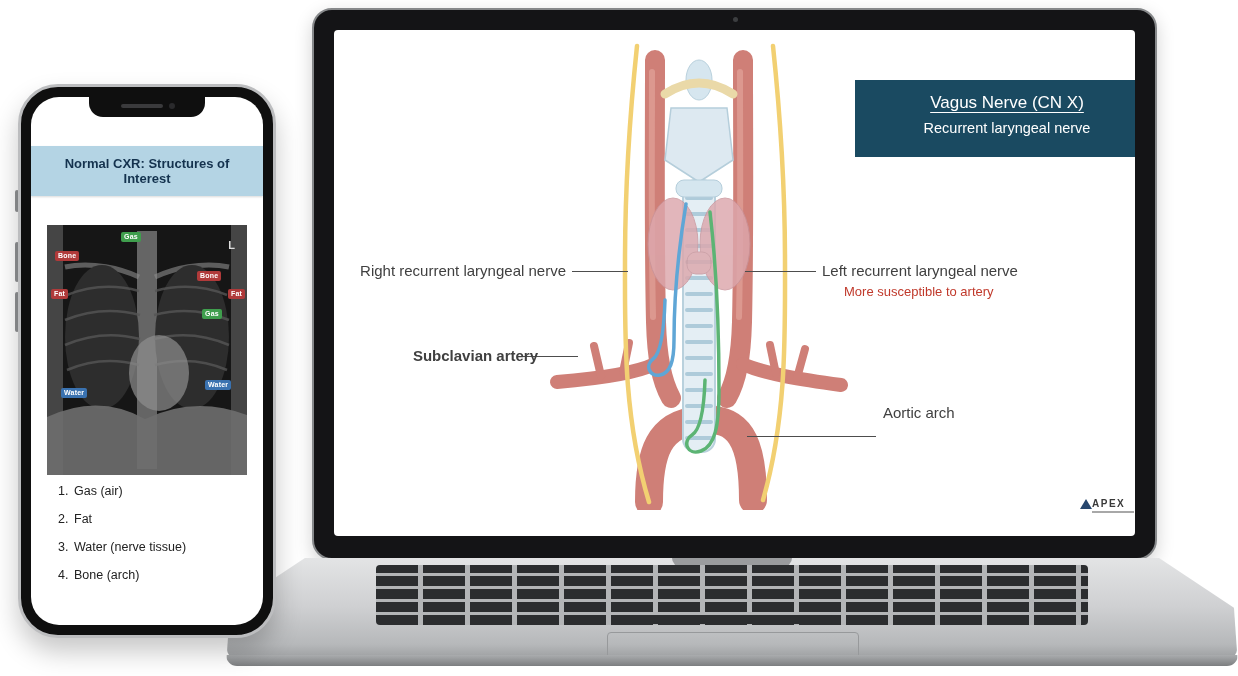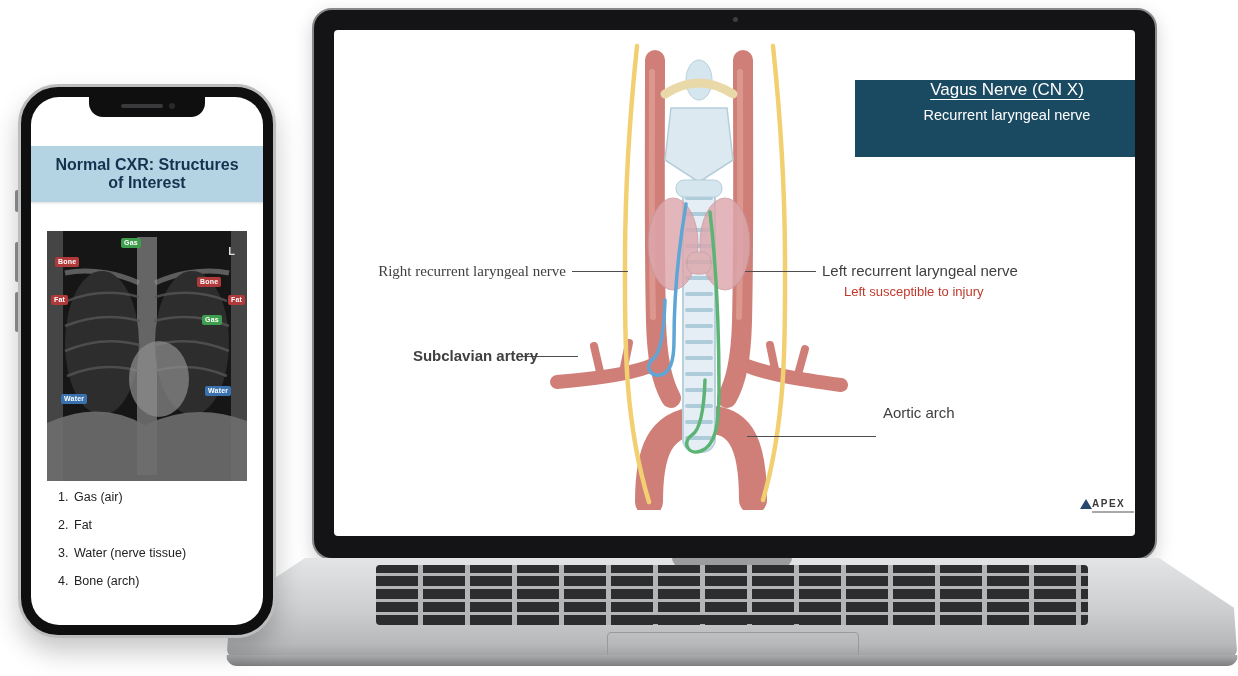--- a/index.html
+++ b/index.html
@@ -11,34 +11,34 @@
   .laptop-bezel{position:absolute;left:312px;top:8px;width:845px;height:552px;
     background:#141416;border:2px solid #87898b;border-radius:20px;box-sizing:border-box;
     box-shadow:0 6px 18px rgba(0,0,0,.18);}
   .laptop-camera{position:absolute;left:50%;top:7px;width:5px;height:5px;margin-left:-2px;
     border-radius:50%;background:#3c3e40;}
   .slide{position:absolute;left:20px;top:20px;right:20px;bottom:22px;background:#ffffff;
     border-radius:4px;overflow:hidden;}
 
   
   .title-box{position:absolute;left:521px;top:50px;width:304px;height:77px;background:#1a4a61;
-    color:#fff;text-align:center;box-sizing:border-box;}
+    color:#fff;text-align:center;box-sizing:border-box;padding-top:13px;}
   .title-box .t1{font-size:17px;font-weight:500;text-decoration:underline;text-underline-offset:4px;display:block;}
   .title-box .t2{font-size:14.5px;font-weight:400;display:block;margin-top:7px;}
 
   .anat-svg{position:absolute;left:215px;top:2px;width:300px;height:478px;}
 
   .lead{position:absolute;height:0;border-top:1.4px solid #4d4d4d;}
   .lead.r1{left:238px;top:241px;width:56px;}
   .lead.l1{left:411px;top:241px;width:71px;}
   .lead.s1{left:186px;top:326px;width:58px;}
   .lead.a1{left:413px;top:406px;width:129px;}
 
   .slide-label{position:absolute;font-size:15px;color:#404040;white-space:nowrap;line-height:20px;}
-  .lbl-right-rln{right:569px;top:231px;text-align:right;font-family:Liberation Serif, serif;}
+  .lbl-right-rln{right:569px;top:231px;text-align:right;}
   .lbl-left-rln{left:488px;top:231px;}
   .lbl-note{position:absolute;left:510px;top:254px;font-size:13px;color:#c0392b;white-space:nowrap;}
   .lbl-subclavian{right:597px;top:316px;text-align:right;font-weight:bold;}
   .lbl-aortic{left:549px;top:373px;}
 
   .apex-logo{position:absolute;left:746px;top:468px;display:flex;align-items:flex-start;}
   .apex-triangle{width:0;height:0;border-left:6px solid transparent;border-right:6px solid transparent;
     border-bottom:10px solid #27476e;margin-top:1px;}
   .apex-stack{display:flex;flex-direction:column;}
   .apex-text{font-size:10px;font-weight:bold;letter-spacing:1.5px;color:#3a3a3a;line-height:11px;}
@@ -73,21 +73,21 @@
     background:#0f0f0f;border:3px solid #bcbdbf;border-radius:40px;box-sizing:border-box;
     box-shadow:0 14px 26px rgba(0,0,0,.22);}
   .phone-screen{position:absolute;left:10px;top:10px;right:10px;bottom:10px;background:#ffffff;
     border-radius:28px;overflow:hidden;}
   .notch{position:absolute;left:50%;top:0;width:116px;height:20px;margin-left:-58px;
     background:#0f0f0f;border-radius:0 0 14px 14px;z-index:5;}
   .notch .speaker{position:absolute;left:50%;top:7px;width:42px;height:4px;margin-left:-26px;
     background:#3a3a3c;border-radius:2px;}
   .notch .cam{position:absolute;left:50%;top:6px;width:6px;height:6px;margin-left:22px;
     background:#2a2a2c;border-radius:50%;}
-  .phone-header{margin-top:49px;background:#b4d4e4;color:#14324e;font-size:16px;font-weight:bold;
+  .phone-header{margin-top:49px;background:#b4d4e4;color:#14324e;font-size:13px;font-weight:bold;
     text-align:center;padding:10px 22px;box-shadow:0 1px 2px rgba(0,0,0,.15);}
   .xray{position:relative;width:200px;height:250px;margin:29px auto 0;background:#111;overflow:hidden;}
   .xray svg{position:absolute;left:0;top:0;width:100%;height:100%;}
   .xray-tag{position:absolute;font-size:7px;font-weight:bold;color:#fff;padding:1px 3px;
     border-radius:2px;line-height:8px;letter-spacing:.2px;}
   .l-marker{position:absolute;right:12px;top:14px;color:#ddd;font-size:11px;font-weight:bold;}
   .phone-list{margin:8px 0 0 27px;}
   .list-item{font-size:12.5px;color:#222;margin-bottom:11px;line-height:17px;}
   .list-item .num{display:inline-block;width:16px;}
 </style>
@@ -149,21 +149,21 @@
           <path d="M161,180 C168,240 170,300 170,358 C170,394 166,414 152,419 C138,424 133,409 143,403 C151,398 155,378 156,348" fill="none" stroke="#5cb474" stroke-width="3.5" stroke-linecap="round"></path>
         </svg>
 
         <div class="lead r1"></div>
         <div class="lead l1"></div>
         <div class="lead s1"></div>
         <div class="lead a1"></div>
 
         <div class="slide-label lbl-right-rln">Right recurrent laryngeal nerve</div>
         <div class="slide-label lbl-left-rln">Left recurrent laryngeal nerve</div>
-        <div class="lbl-note">Left susceptible to injury</div>
+        <div class="lbl-note">More susceptible to artery</div>
         <div class="slide-label lbl-subclavian">Subclavian artery</div>
         <div class="slide-label lbl-aortic">Aortic arch</div>
 
         <div class="apex-logo">
           <span class="apex-triangle"></span>
           <span class="apex-stack">
             <span class="apex-text">APEX</span>
             <span class="apex-subline"></span>
           </span>
         </div>

